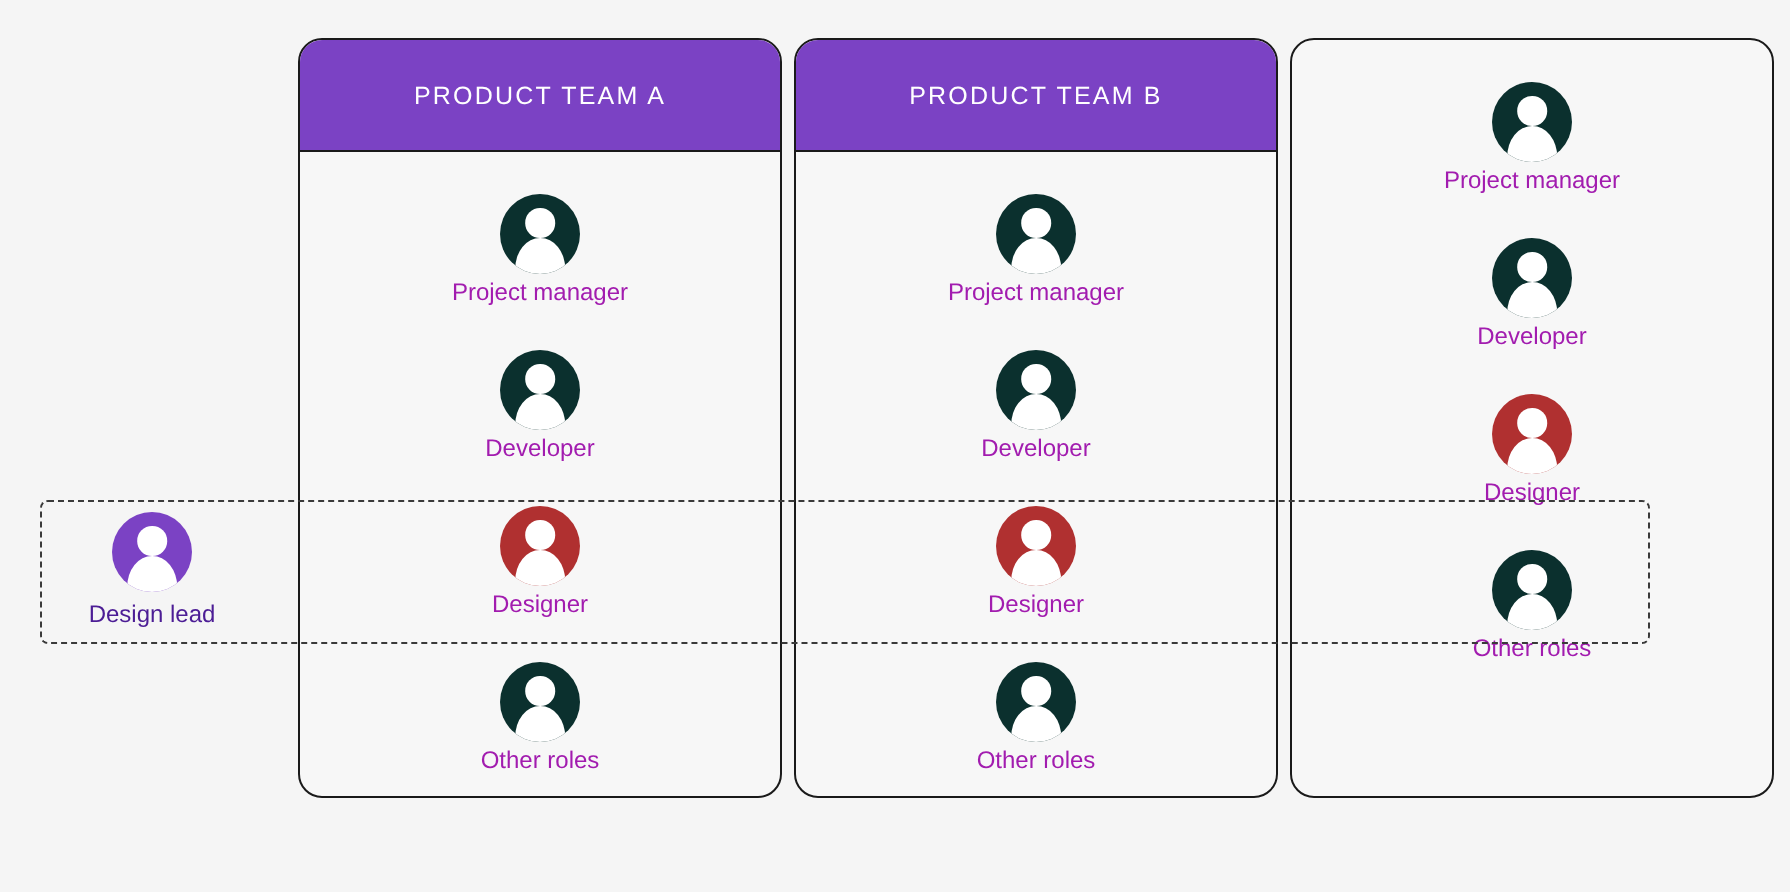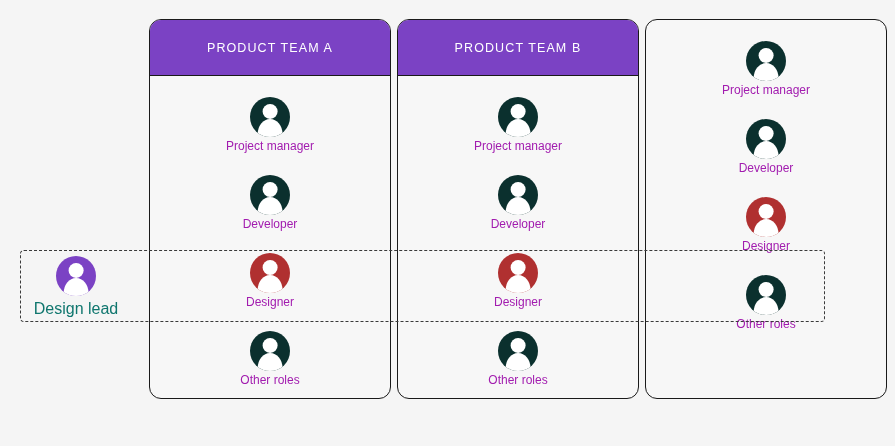--- a/index.html
+++ b/index.html
@@ -117,22 +117,22 @@
     top:256px;
     width:100px;
     display:flex;
     flex-direction:column;
     align-items:center;
     gap:4px;
     z-index:6;
     margin-left:-26px;
   }
   .lead-label{
-    font-size:16px;
-    color:#0f766e;
+    font-size:12px;
+    color:#4c1d95;
     white-space:nowrap;
   }
 </style>
 </head>
 <body style="background: rgb(245, 245, 245);">
 
 <div id="stage">
 
   <div class="card a">
     <div class="card-head">

